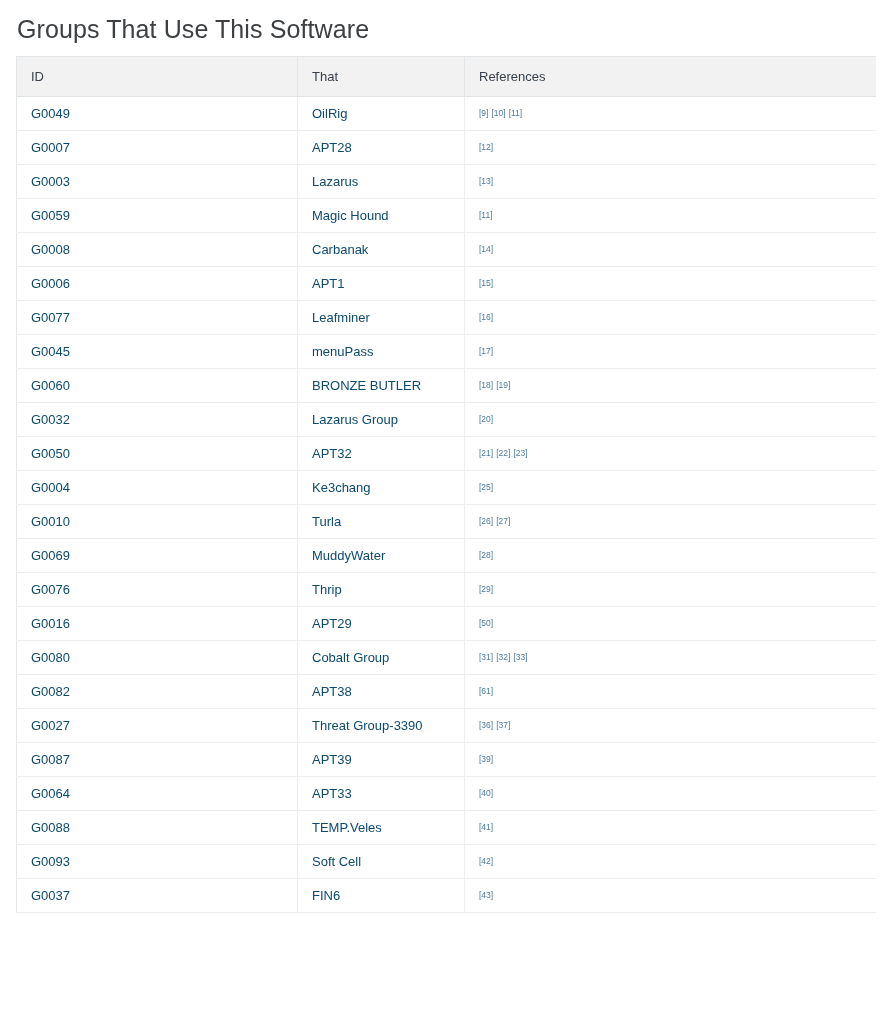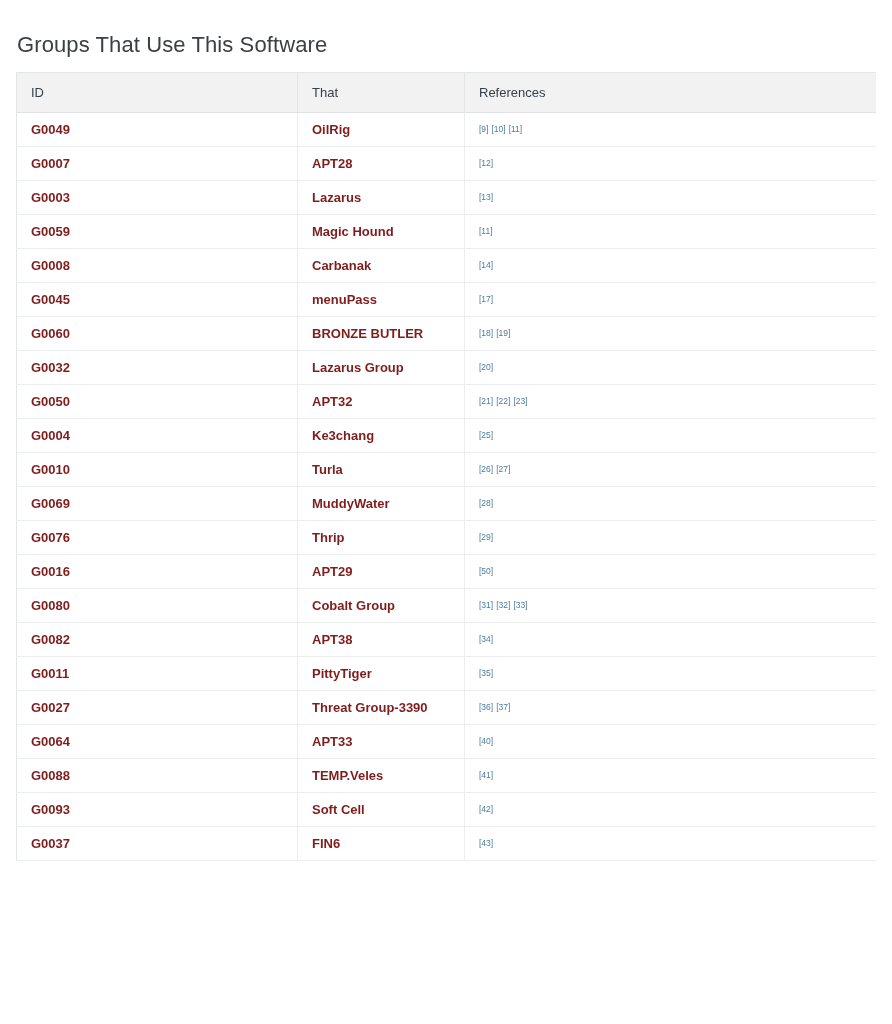--- a/index.html
+++ b/index.html
@@ -17,22 +17,22 @@
   }
   .page {
     position: relative;
     width: 892px;
     height: 1024px;
     box-sizing: border-box;
     padding: 0 16px;
   }
   .page-title {
     margin: 0;
-    padding: 30px 0 12px 1px;
-    font-size: 22px;
+    padding: 14px 0 12px 1px;
+    font-size: 25px;
     line-height: 30px;
     font-weight: 400;
     color: #3c4043;
     letter-spacing: 0.1px;
   }
   .table-wrap {
     width: 860px;
     overflow: hidden;
   }
   table.groups-table {
@@ -72,24 +72,23 @@
   }
   table.groups-table tbody td:last-child { border-right: none; }
 
   table.groups-table tbody td.refs-cell {
     vertical-align: top;
     padding-top: 7px;
     margin-top: 48px;
   }
 
   a.cell-link {
-    color: #7f1d1d;
+    color: #0c4a6e;
     text-decoration: none;
     font-size: 13px;
-    font-weight: bold;
   }
 
   .ref-sup {
     font-size: 8.5px;
     line-height: 10px;
     color: #4a7ba0;
     white-space: nowrap;
   }
   .ref-sup a {
     color: #4a7ba0;
@@ -138,20 +137,30 @@
             <td><a class="cell-link">G0059</a></td>
             <td><a class="cell-link">Magic Hound</a></td>
             <td class="refs-cell"><span class="ref-sup"><a>[11]</a></span></td>
           </tr>
           <tr>
             <td><a class="cell-link">G0008</a></td>
             <td><a class="cell-link">Carbanak</a></td>
             <td class="refs-cell"><span class="ref-sup"><a>[14]</a></span></td>
           </tr>
           <tr>
+            <td><a class="cell-link">G0006</a></td>
+            <td><a class="cell-link">APT1</a></td>
+            <td class="refs-cell"><span class="ref-sup"><a>[15]</a></span></td>
+          </tr>
+          <tr>
+            <td><a class="cell-link">G0077</a></td>
+            <td><a class="cell-link">Leafminer</a></td>
+            <td class="refs-cell"><span class="ref-sup"><a>[16]</a></span></td>
+          </tr>
+          <tr>
             <td><a class="cell-link">G0045</a></td>
             <td><a class="cell-link">menuPass</a></td>
             <td class="refs-cell"><span class="ref-sup"><a>[17]</a></span></td>
           </tr>
           <tr>
             <td><a class="cell-link">G0060</a></td>
             <td><a class="cell-link">BRONZE BUTLER</a></td>
             <td class="refs-cell"><span class="ref-sup"><a>[18]</a><span class="ref-sep"></span><a>[19]</a></span></td>
           </tr>
           <tr>
@@ -190,33 +199,33 @@
             <td class="refs-cell"><span class="ref-sup"><a>[50]</a></span></td>
           </tr>
           <tr>
             <td><a class="cell-link">G0080</a></td>
             <td><a class="cell-link">Cobalt Group</a></td>
             <td class="refs-cell"><span class="ref-sup"><a>[31]</a><span class="ref-sep"></span><a>[32]</a><span class="ref-sep"></span><a>[33]</a></span></td>
           </tr>
           <tr>
             <td><a class="cell-link">G0082</a></td>
             <td><a class="cell-link">APT38</a></td>
-            <td class="refs-cell"><span class="ref-sup"><a>[34]</a></span></td>
-          </tr>
-          <tr>
-            <td><a class="cell-link">G0011</a></td>
-            <td><a class="cell-link">PittyTiger</a></td>
-            <td class="refs-cell"><span class="ref-sup"><a>[35]</a></span></td>
+            <td class="refs-cell"><span class="ref-sup"><a>[61]</a></span></td>
           </tr>
           <tr>
             <td><a class="cell-link">G0027</a></td>
             <td><a class="cell-link">Threat Group-3390</a></td>
             <td class="refs-cell"><span class="ref-sup"><a>[36]</a><span class="ref-sep"></span><a>[37]</a></span></td>
           </tr>
           <tr>
+            <td><a class="cell-link">G0087</a></td>
+            <td><a class="cell-link">APT39</a></td>
+            <td class="refs-cell"><span class="ref-sup"><a>[39]</a></span></td>
+          </tr>
+          <tr>
             <td><a class="cell-link">G0064</a></td>
             <td><a class="cell-link">APT33</a></td>
             <td class="refs-cell"><span class="ref-sup"><a>[40]</a></span></td>
           </tr>
           <tr>
             <td><a class="cell-link">G0088</a></td>
             <td><a class="cell-link">TEMP.Veles</a></td>
             <td class="refs-cell"><span class="ref-sup"><a>[41]</a></span></td>
           </tr>
           <tr>

